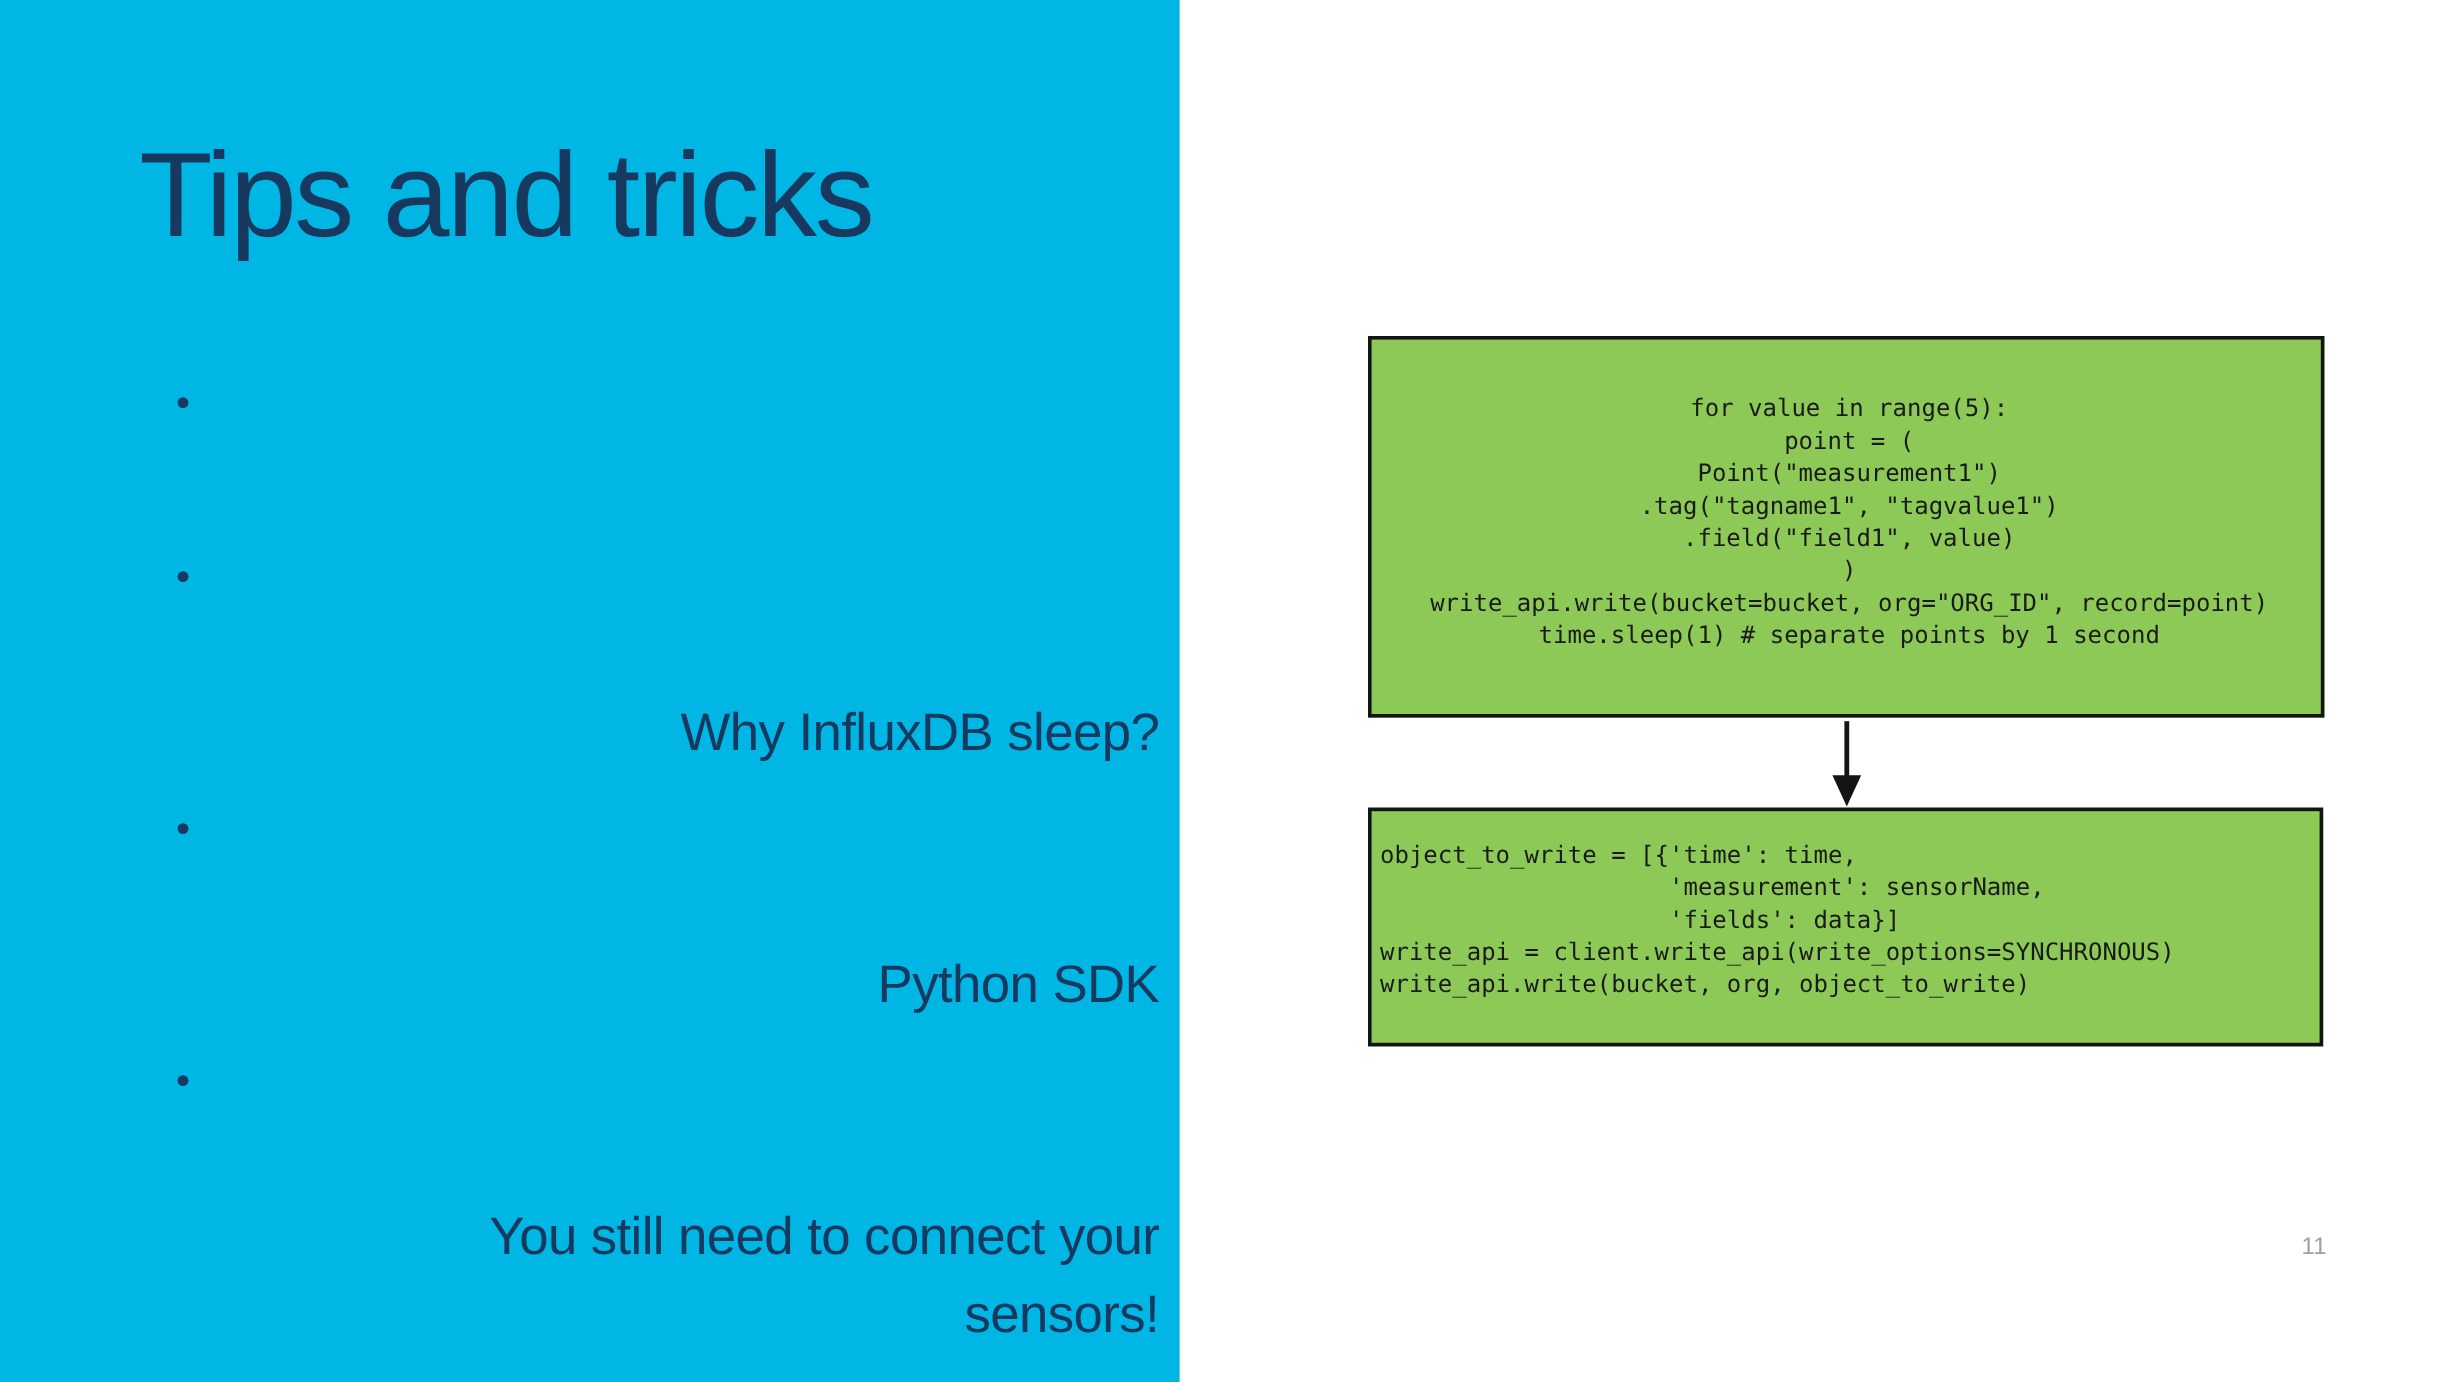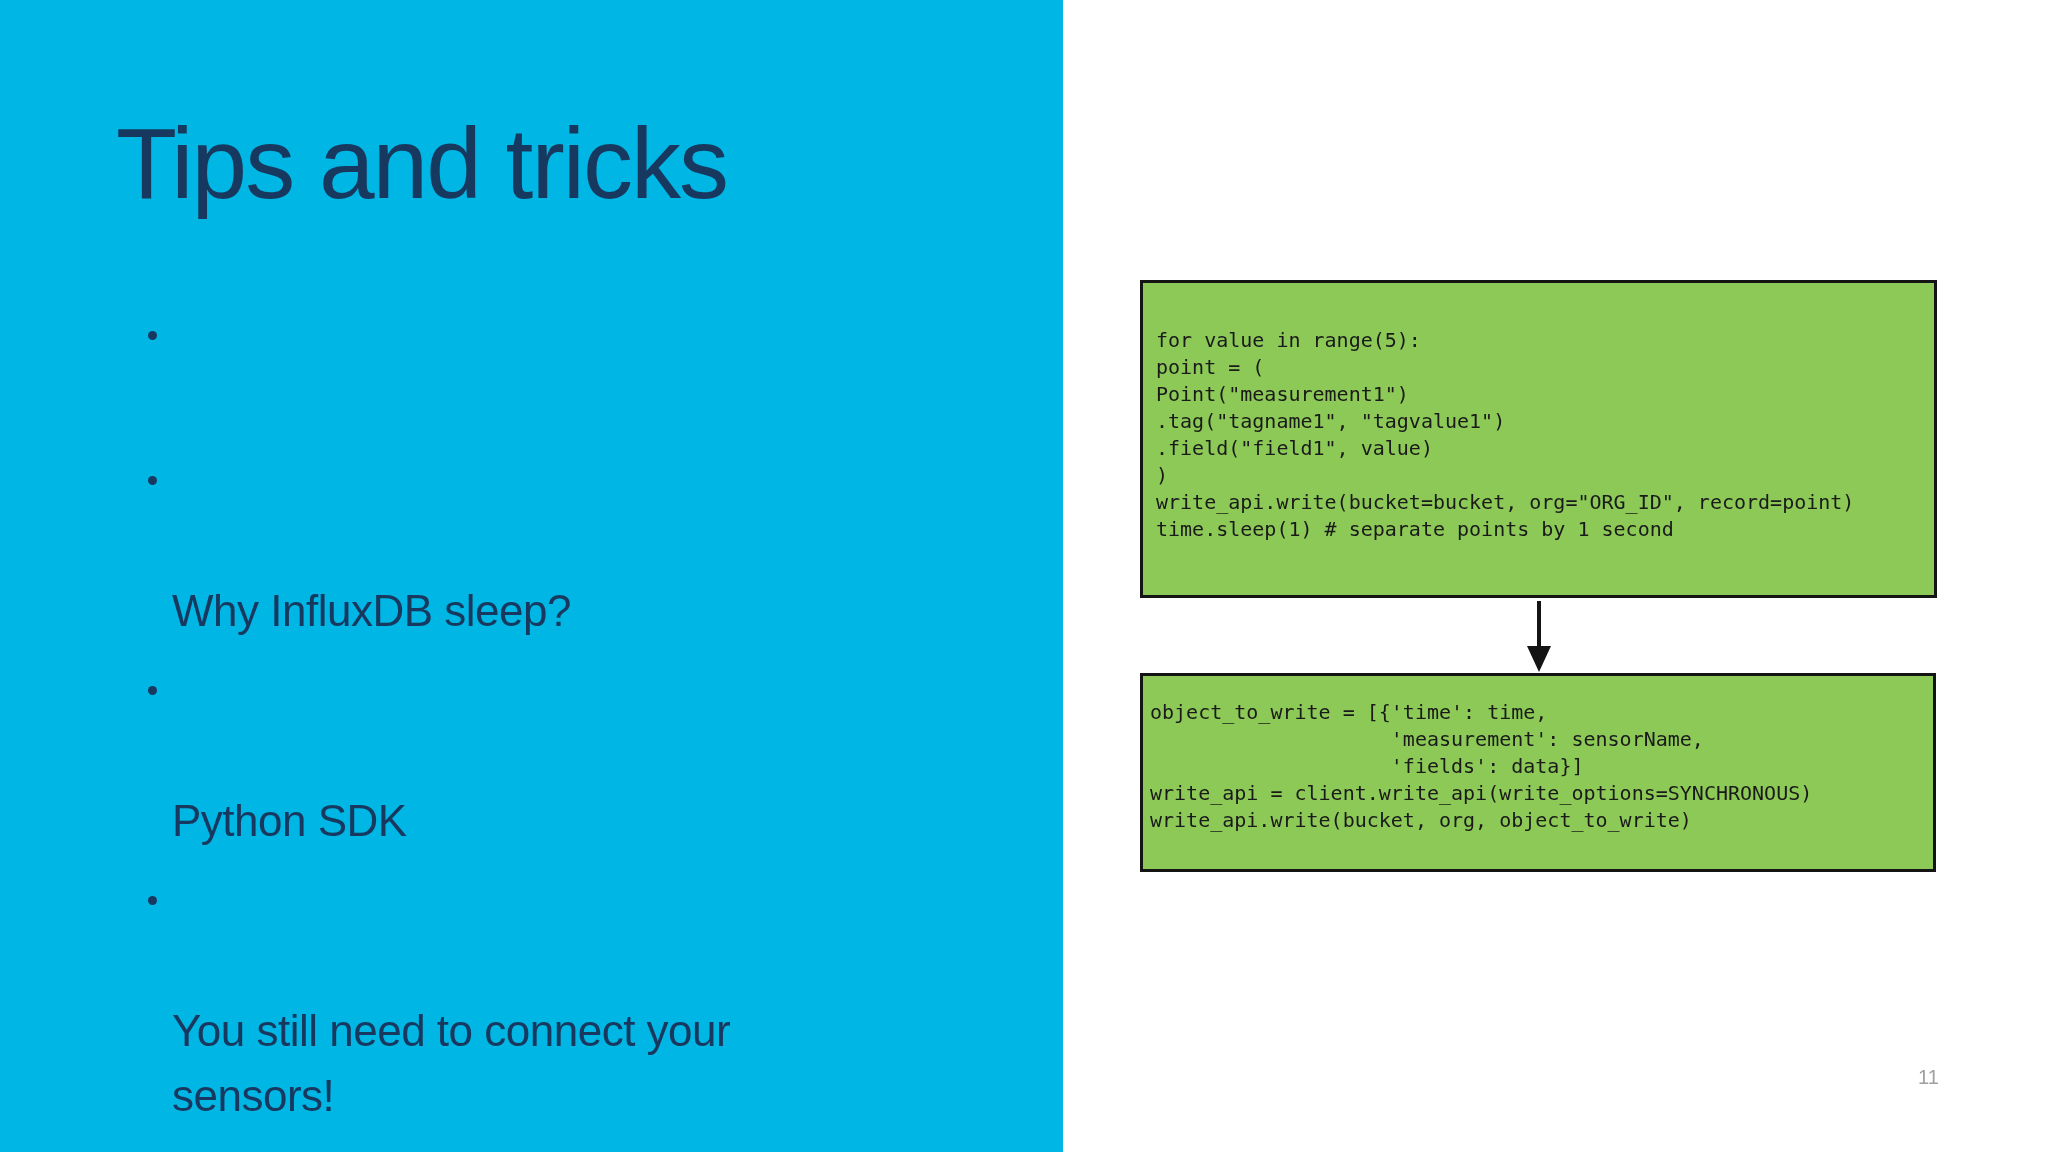--- a/index.html
+++ b/index.html
@@ -17,22 +17,23 @@
 
   .slide {
     position:relative;
     width:2048px; height:1152px;
     background:var(--slide-white);
   }
 
   
   .left-panel {
     position:absolute; left:0; top:0;
-    width:1063px; height:1152px;
+    width:983px; height:1152px;
     background:var(--panel-cyan);
+    text-align:right;
   }
   .title {
     position:absolute; left:116px; top:103px;
     font-size:100px; line-height:1.2; font-weight:400;
     letter-spacing:-2px;
     color:var(--text-navy);
     white-space:nowrap;
   }
   .bullets {
     position:absolute; left:146px; top:303px;
@@ -60,39 +61,39 @@
     background:var(--code-green);
     border:3px solid var(--code-border);
   }
   .code-box pre {
     font-family:"DejaVu Sans Mono", monospace;
     font-size:20px; line-height:27px;
     color:var(--code-text);
     white-space:pre;
   }
   .code-box-upper { left:1140px; top:280px; width:797px; height:318px; }
-  .code-box-upper pre { padding:44px 8px 0 13px; }
+  .code-box-upper pre { padding:44px 8px 0 13px;text-align:center; }
   .code-box-lower { left:1140px; top:673px; width:796px; height:199px; }
   .code-box-lower pre { padding:23px 8px 0 7px; }
 
   .arrow-shaft {
     position:absolute; left:1537px; top:601px;
     width:4px; height:48px;
     background:var(--code-border);
   }
   .arrow-head {
     position:absolute; left:1527px; top:646px;
     width:0; height:0;
     border-left:12px solid transparent;
     border-right:12px solid transparent;
     border-top:26px solid var(--code-border);
   }
 
   .page-number {
-    position:absolute; left:1918px; top:1066px;
+    position:absolute; left:1918px; top:1028px;
     font-size:20px; color:var(--page-number-gray);
   }
 </style>
 </head>
 <body>
 
 <div class="slide">
 
   <div class="left-panel">
     <h1 class="title">Tips and tricks</h1>

